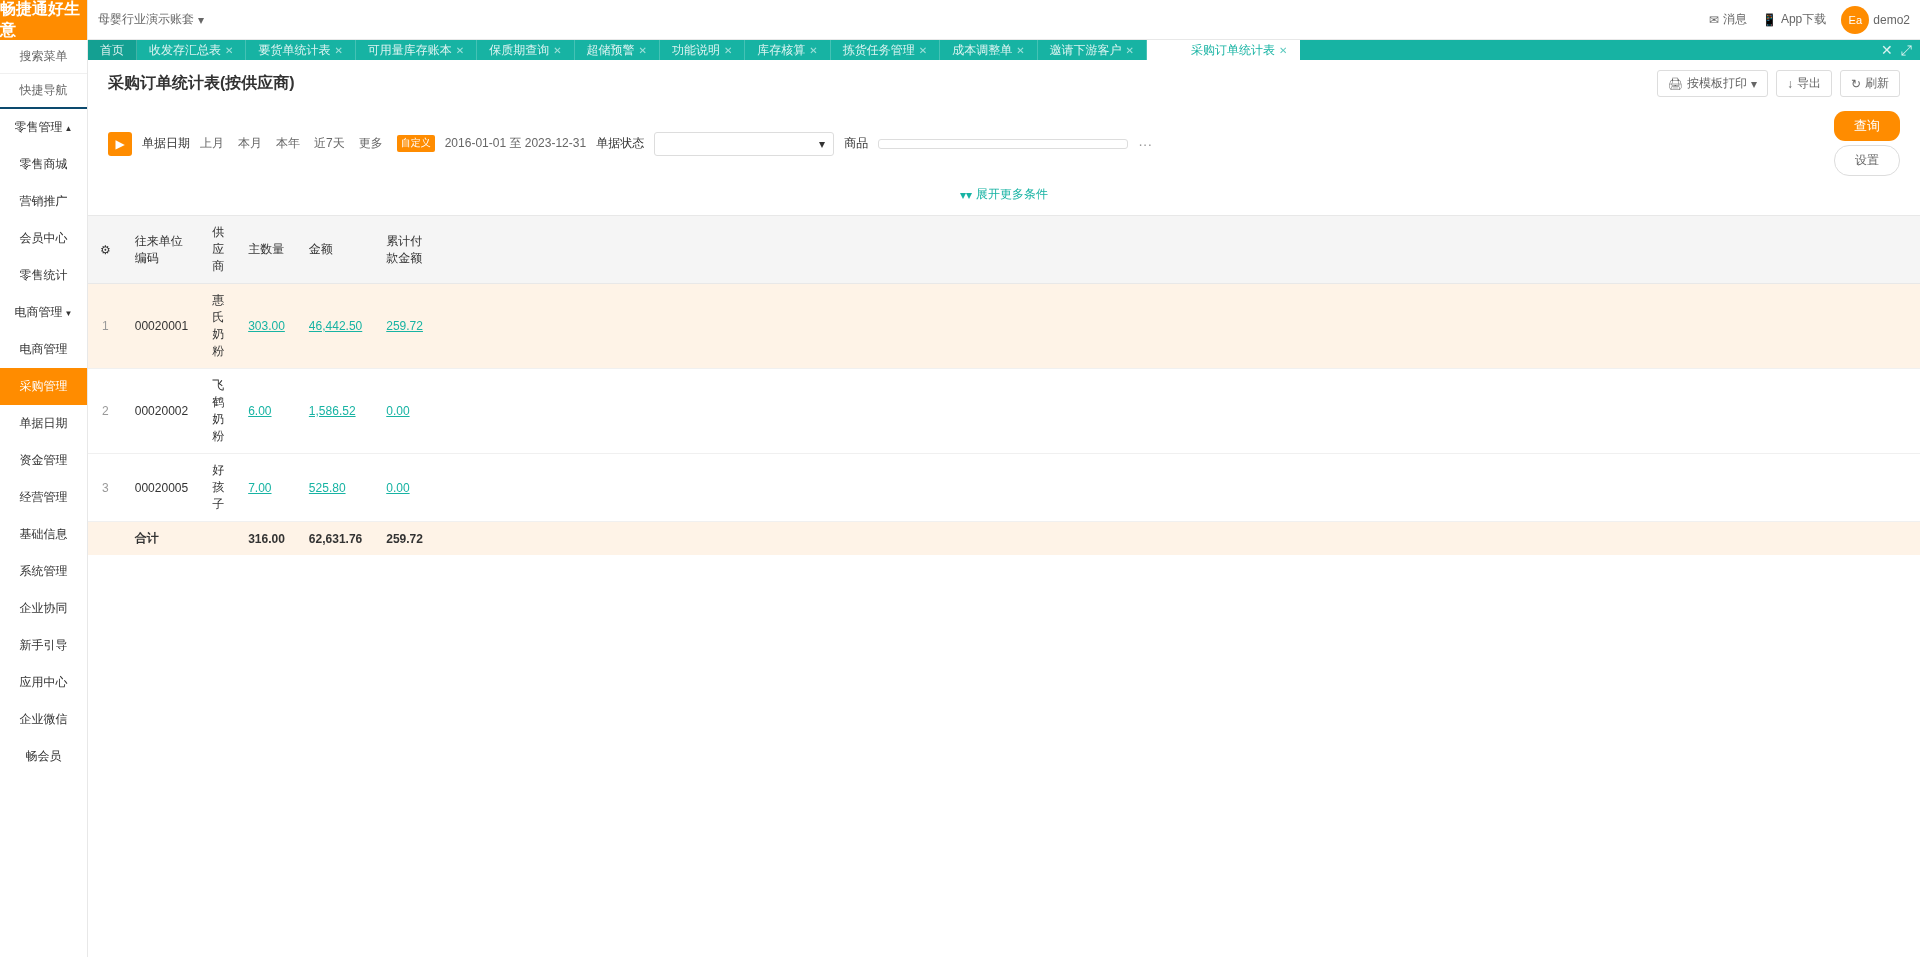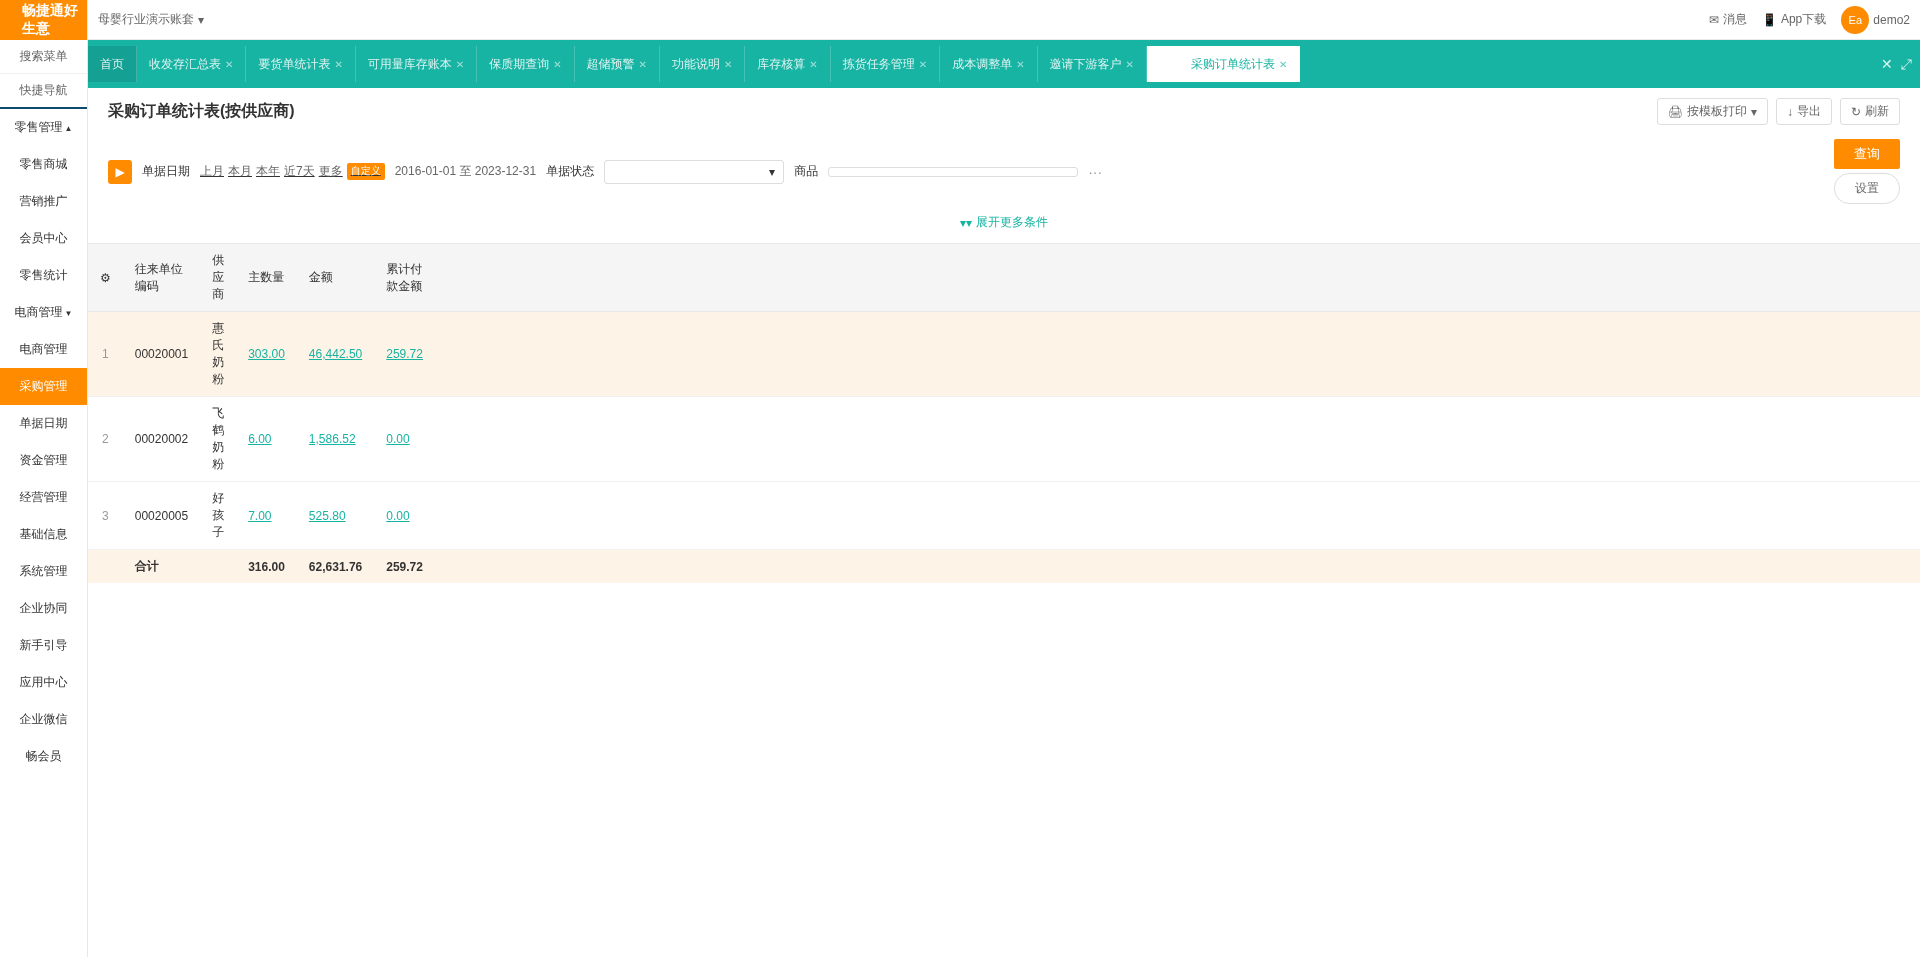--- a/index.html
+++ b/index.html
@@ -1,41 +1,41 @@
 <!DOCTYPE html>
 <html><head>
   <meta charset="utf-8">
   <style>
     * { margin: 0; padding: 0; box-sizing: border-box; }
     body { font-family: 'Microsoft YaHei', '微软雅黑', sans-serif; font-size: 12px; background: #f0f0f0; color: #333; width: 1920px; height: 957px; overflow: hidden; display: flex; }
 
     
     .sidebar { width: 88px; background: #fff; height: 957px; display: flex; flex-direction: column; border-right: 1px solid #e8e8e8; flex-shrink: 0; }
     .logo-area { height: 40px; background: #ff8c00; display: flex; align-items: center; justify-content: center; }
-    .logo-text { color: #fff; font-size: 14px; font-weight: bold; margin-left: 22px; }
+    .logo-text { color: #fff; font-size: 16px; font-weight: bold; }
     .search-menu { padding: 8px 0; text-align: center; color: #666; font-size: 12px; cursor: pointer; border-bottom: 1px solid #f0f0f0; }
     .quick-nav { padding: 8px 0; text-align: center; color: #666; font-size: 12px; cursor: pointer; border-bottom: 2px solid #0c4a6e; }
     .sidebar-item { padding: 10px 0; text-align: center; color: #333; font-size: 12px; cursor: pointer; position: relative; }
     .sidebar-item.active { background: #ff8c00; color: #fff; }
     .sidebar-item.has-arrow::after { content: '▲'; font-size: 8px; margin-left: 2px; }
     .sidebar-item.has-arrow-down::after { content: '▼'; font-size: 8px; margin-left: 2px; }
 
     
     .main { flex: 1; display: flex; flex-direction: column; height: 957px; overflow: hidden; }
 
     
     .top-bar { height: 40px; background: #fff; display: flex; align-items: center; padding: 0 10px; border-bottom: 1px solid #e8e8e8; justify-content: space-between; }
     .top-bar-left { display: flex; align-items: center; gap: 6px; }
     .company-selector { display: flex; align-items: center; gap: 4px; color: #666; font-size: 12px; cursor: pointer; }
     .top-bar-right { display: flex; align-items: center; gap: 15px; }
     .top-bar-action { display: flex; align-items: center; gap: 4px; color: #666; font-size: 12px; cursor: pointer; }
     .avatar { width: 28px; height: 28px; border-radius: 50%; background: #ff8c00; display: flex; align-items: center; justify-content: center; color: #fff; font-size: 11px; }
 
     
-    .tab-bar { height: 48px; background: #17b3a3; display: flex; align-items: center; overflow: hidden; justify-content: center; }
+    .tab-bar { height: 20px; background: #17b3a3; display: flex; align-items: center; overflow: hidden; justify-content: center; }
     .tab-item { height: 36px; padding: 0 12px; display: flex; align-items: center; gap: 4px; color: rgba(255,255,255,0.85); font-size: 12px; cursor: pointer; white-space: nowrap; border-right: 1px solid rgba(255,255,255,0.2); }
     .tab-item.home { background: rgba(0,0,0,0.1); }
     .tab-item.active { background: #fff; color: #17b3a3; padding-left: 44px; }
     .tab-close { font-size: 10px; cursor: pointer; opacity: 0.7; }
     .tab-bar-actions { margin-left: auto; display: flex; align-items: center; gap: 8px; padding: 0 8px; }
     .tab-bar-btn { color: rgba(255,255,255,0.85); font-size: 14px; cursor: pointer; }
 
     
     .content { flex: 1; overflow: hidden; display: flex; flex-direction: column; background: #737373; }
 
@@ -45,27 +45,27 @@
     .page-actions { display: flex; align-items: center; gap: 8px; }
     .btn-print { background: #fff; border: 1px solid #ddd; padding: 4px 10px; border-radius: 3px; cursor: pointer; font-size: 12px; display: flex; align-items: center; gap: 4px; color: #666; }
     .btn-export { background: #fff; border: 1px solid #ddd; padding: 4px 10px; border-radius: 3px; cursor: pointer; font-size: 12px; display: flex; align-items: center; gap: 4px; color: #666; }
     .btn-refresh { background: #fff; border: 1px solid #ddd; padding: 4px 10px; border-radius: 3px; cursor: pointer; font-size: 12px; display: flex; align-items: center; gap: 4px; color: #666; }
 
     
     .filter-area { background: #fff; padding: 8px 20px; border-bottom: 1px solid #e8e8e8; }
     .filter-row { display: flex; align-items: center; gap: 10px; margin-bottom: 6px; }
     .filter-toggle { width: 24px; height: 24px; background: #ff8c00; border-radius: 3px; display: flex; align-items: center; justify-content: center; cursor: pointer; color: #fff; font-size: 12px; flex-shrink: 0; }
     .filter-label { color: #333; font-size: 12px; white-space: nowrap; }
-    .date-shortcuts { display: flex; gap: 4px; text-decoration: underline; }
+    .date-shortcuts { display: flex; gap: 14px; }
     .date-shortcut { color: #666; font-size: 12px; cursor: pointer; }
     .date-range { color: #666; font-size: 12px; }
     .custom-tag { background: #ff8c00; color: #fff; font-size: 10px; padding: 1px 4px; border-radius: 2px; }
     .filter-select { border: 1px solid #ddd; padding: 4px 8px; border-radius: 3px; font-size: 12px; min-width: 150px; cursor: pointer; display: flex; align-items: center; justify-content: space-between; }
     .filter-dots { color: #999; cursor: pointer; font-size: 14px; }
-    .btn-query { background: #ff8c00; color: #fff; border: none; padding: 6px 20px; border-radius: 2px; cursor: pointer; font-size: 13px; }
+    .btn-query { background: #ff8c00; color: #fff; border: none; padding: 6px 20px; border-radius: 11px; cursor: pointer; font-size: 13px; }
     .btn-setting { background: #fff; border: 1px solid #ddd; color: #666; padding: 6px 12px; border-radius: 15px; cursor: pointer; font-size: 12px; }
     .expand-more { display: flex; align-items: center; justify-content: center; padding: 4px; color: #17b3a3; font-size: 12px; cursor: pointer; }
     .expand-icon { margin-right: 4px; }
 
     
     .table-container { flex: 1; overflow: auto; background: #fff; margin: 0; }
     table { width: 100%; border-collapse: collapse; }
     thead th { background: #f5f5f5; padding: 8px 12px; text-align: left; font-size: 12px; color: #333; border-bottom: 1px solid #e8e8e8; font-weight: normal; }
     thead th:first-child { width: 40px; text-align: center; }
     tbody td { padding: 8px 12px; font-size: 12px; color: #333; border-bottom: 1px solid #f0f0f0; }

